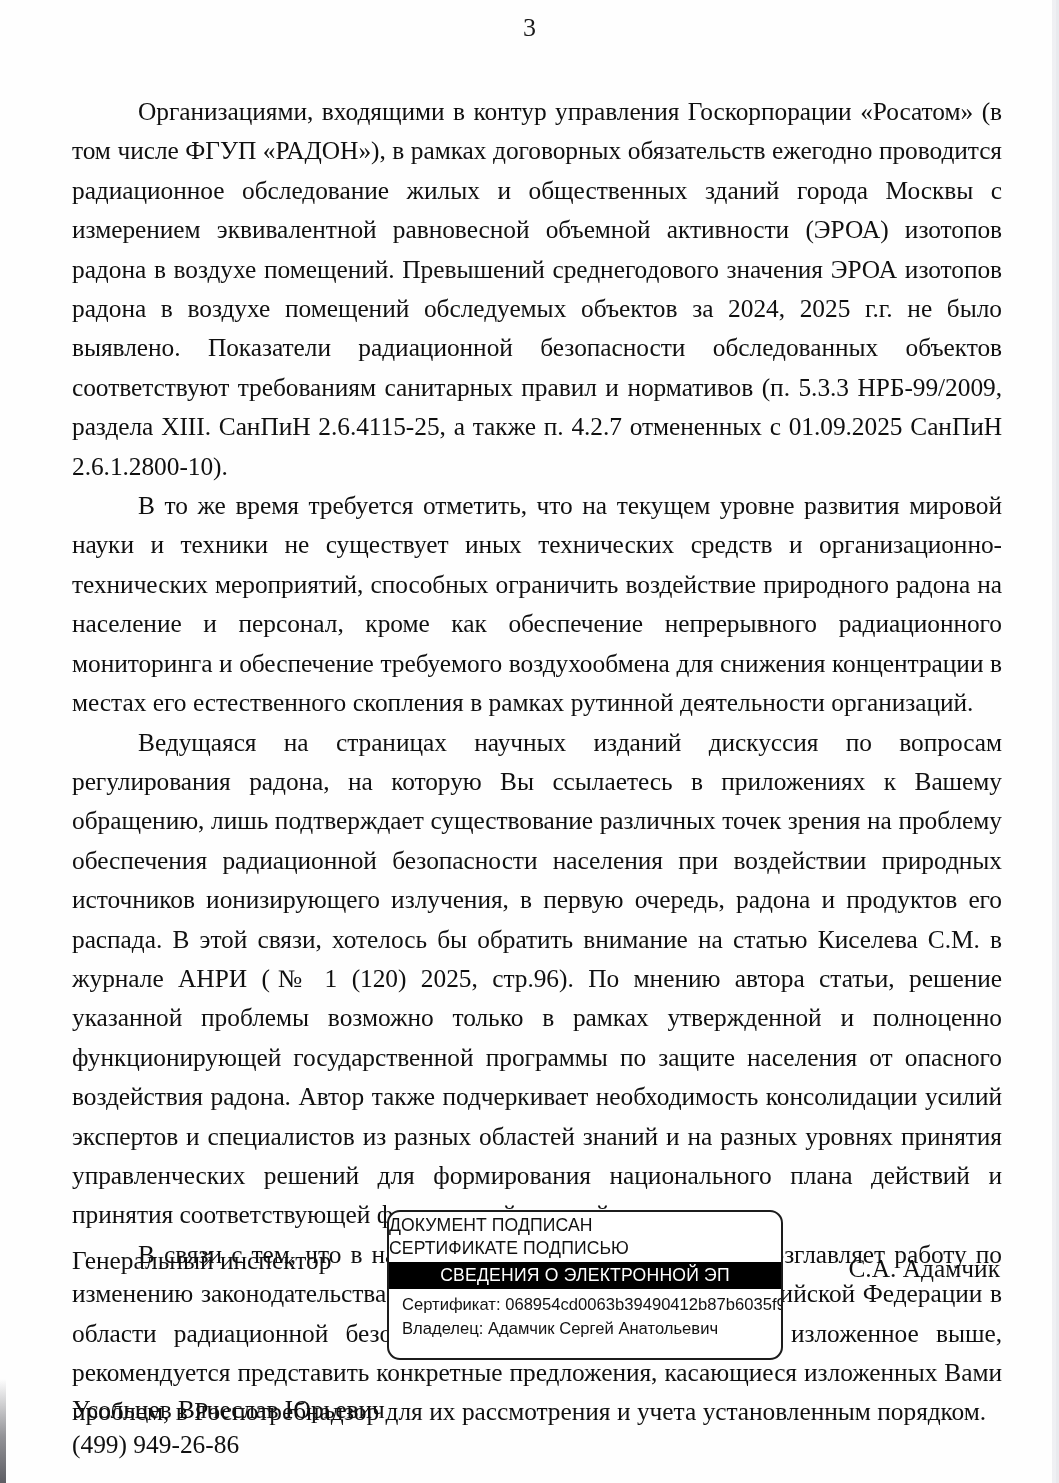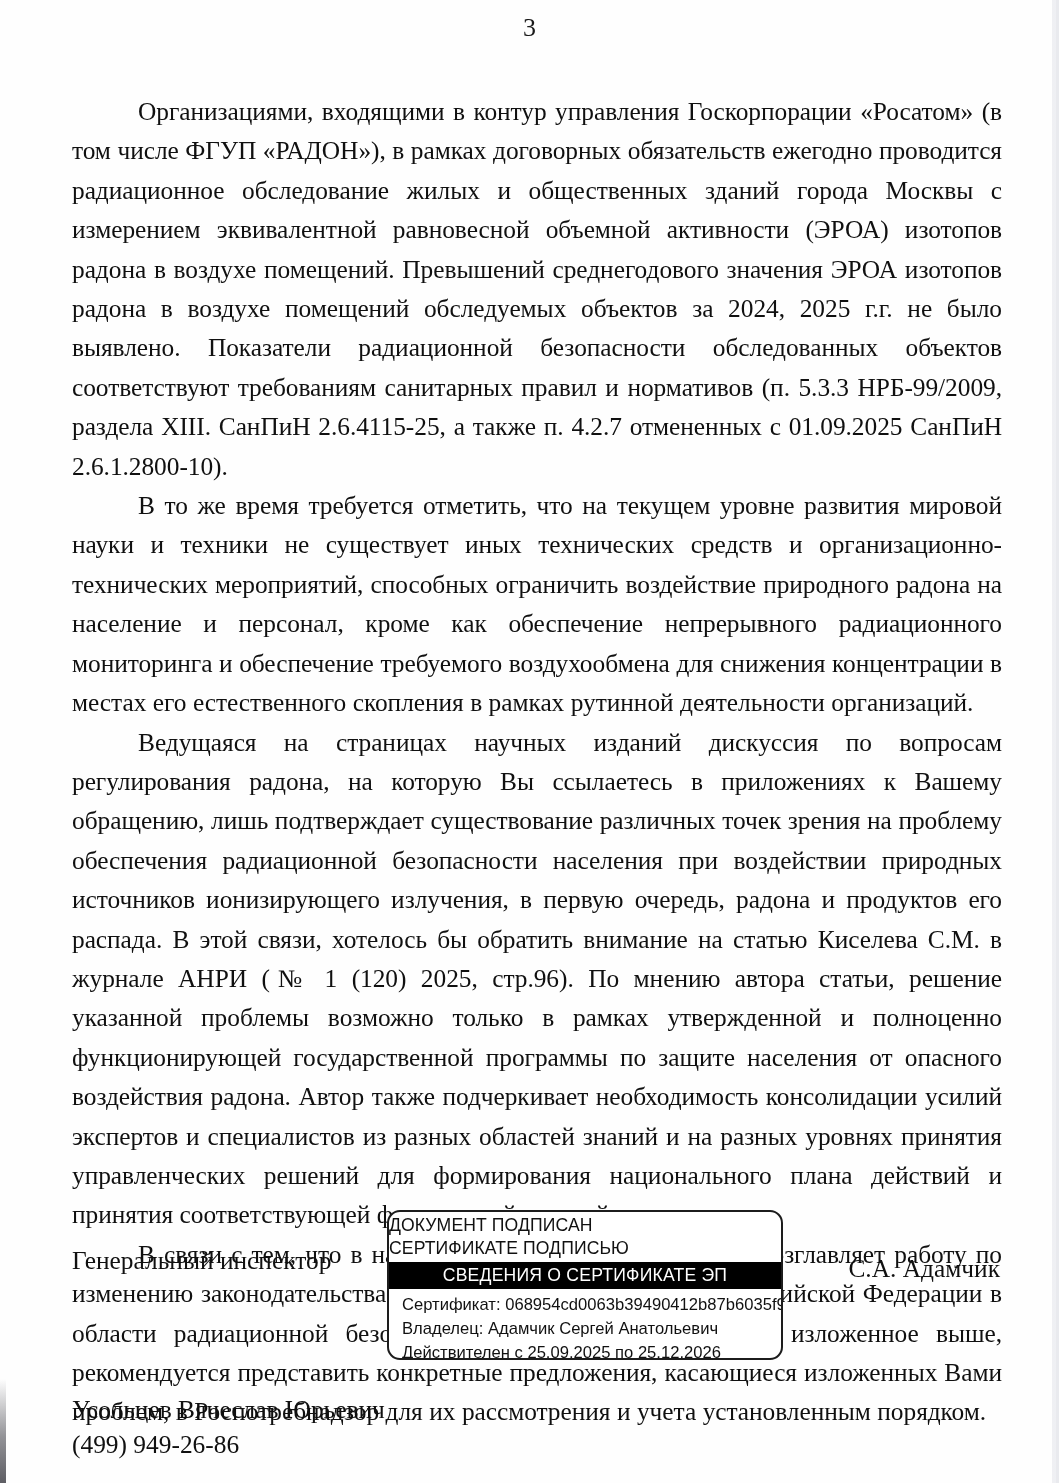--- a/index.html
+++ b/index.html
@@ -174,25 +174,24 @@
   <div class="signature-row">
     <div class="sig-title">Генеральный инспектор</div>
     <div class="sig-name">С.А. Адамчик</div>
   </div>
 
   <div class="esign-stamp">
     <div class="esign-head">
       <div>ДОКУМЕНТ ПОДПИСАН</div>
       <div>СЕРТИФИКАТЕ ПОДПИСЬЮ</div>
     </div>
-    <div class="esign-bar">СВЕДЕНИЯ  О СЕРТИФИКАТЕ  ЭП</div>
+    <div class="esign-bar">СВЕДЕНИЯ  О ЭЛЕКТРОННОЙ  ЭП</div>
     <div class="esign-details">
       <div>Сертификат: 068954cd0063b39490412b87b6035f913f</div>
       <div>Владелец: Адамчик Сергей Анатольевич</div>
-      <div>Действителен с 25.09.2025 по 25.12.2026</div>
     </div>
   </div>
 
   <div class="executor">
     <div>Усольцев Вячеслав Юрьевич</div>
     <div>(499) 949-26-86</div>
   </div>
 
   <div class="scan-edge-left"></div>
   <div class="scan-edge-right"></div>

